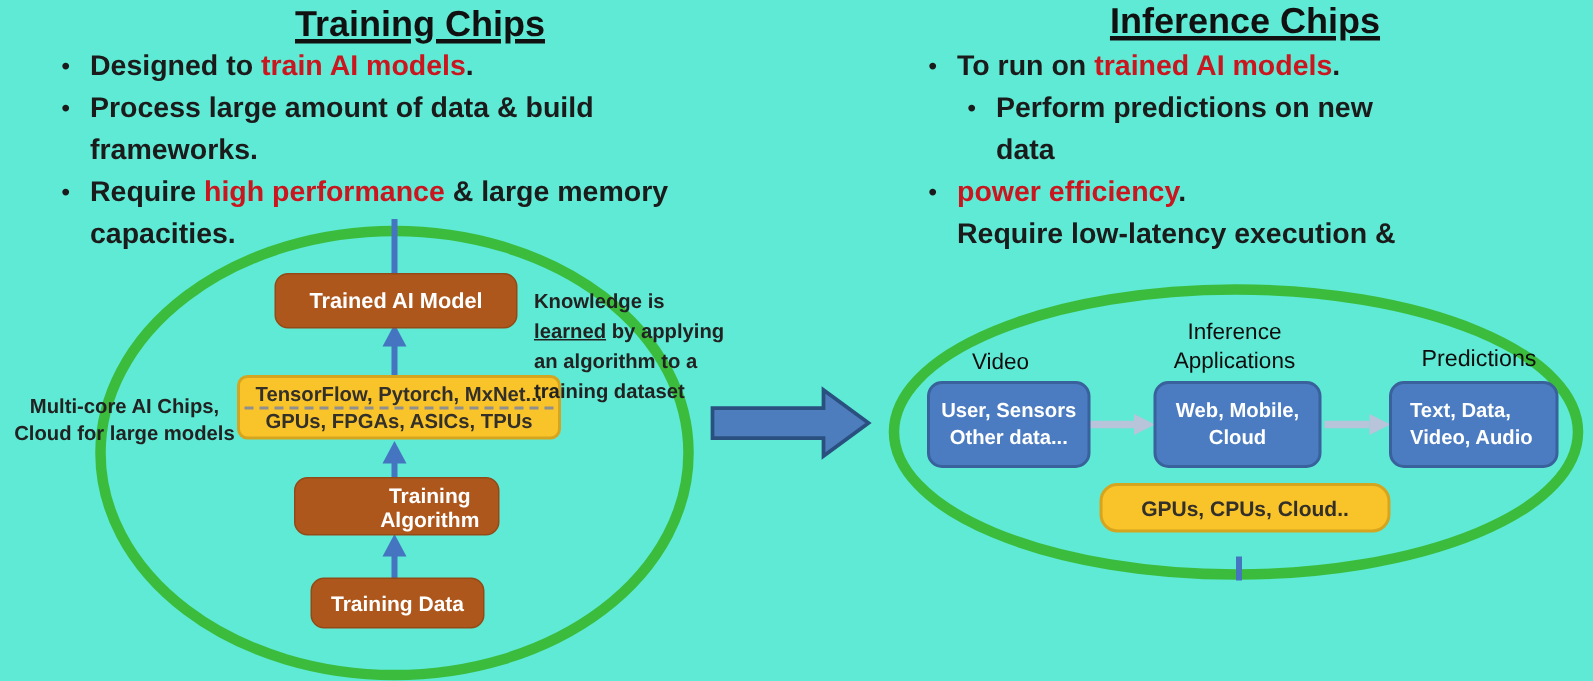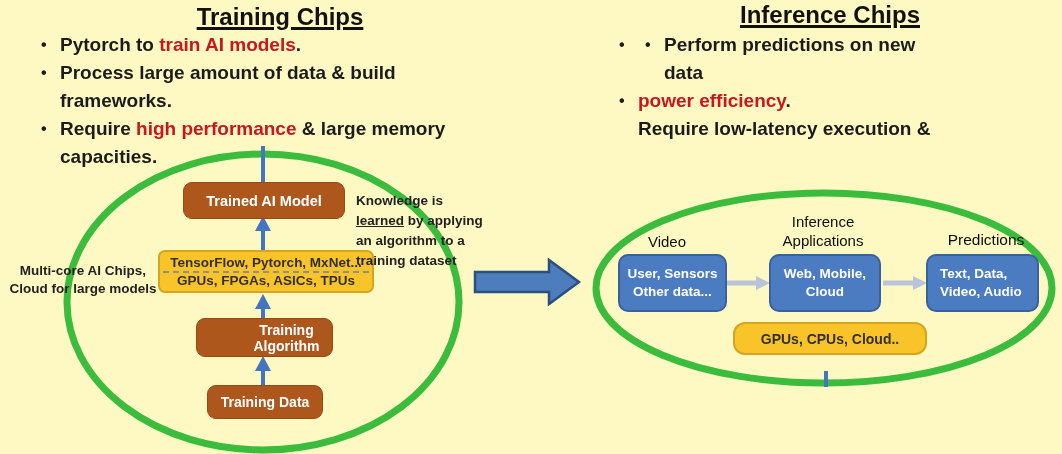--- a/index.html
+++ b/index.html
@@ -1,17 +1,17 @@
 <!DOCTYPE html>
 <html><head>
 <meta charset="utf-8">
 <style>
   html,body { margin:0; padding:0; background:#fff; }
   .stage {
-    position:relative; width:1062px; height:454px; background:#fef9c3;
+    position:relative; width:1062px; height:454px; background:#5eead4;
     font-family:"Liberation Sans", sans-serif; overflow:hidden;
   }
   svg.layer { position:absolute; left:0; top:0; z-index:1; }
 
   .title {
     position:absolute; z-index:2; font-size:24px; font-weight:bold; color:#111;
     text-decoration:underline; text-decoration-thickness:2.5px; text-align:center;
   }
   #t-left  { left:20px;  top:3px; width:520px; }
   #t-right { left:570px; top:1px; width:520px; }
@@ -101,37 +101,38 @@
 
     <line x1="826" y1="371" x2="826" y2="387" stroke="#4575c0" stroke-width="4"></line>
   </svg>
 
   <div class="title" id="t-left">Training Chips</div>
   <div class="title" id="t-right">Inference Chips</div>
 
   <div class="bullets" id="bl-left">
     <div class="bullet">
       <span class="marker">•</span>
-      <span><span>Pytorch to </span><span class="rd">train AI models</span><span>.</span></span>
+      <span><span>Designed to </span><span class="rd">train AI models</span><span>.</span></span>
     </div>
     <div class="bullet">
       <span class="marker">•</span>
       <span class="ln">Process large amount of data &amp; build</span>
       <span class="ln">frameworks.</span>
     </div>
     <div class="bullet">
       <span class="marker">•</span>
       <span class="ln"><span>Require </span><span class="rd">high performance</span><span> &amp; large memory</span></span>
       <span class="ln">capacities.</span>
     </div>
   </div>
 
   <div class="bullets" id="bl-right">
     <div class="bullet">
       <span class="marker">•</span>
+      <span><span>To run on </span><span class="rd">trained AI models</span><span>.</span></span>
     </div>
     <div class="bullet sub">
       <span class="marker">•</span>
       <span class="ln">Perform predictions on new</span>
       <span class="ln">data</span>
     </div>
     <div class="bullet">
       <span class="marker">•</span>
       <span class="ln"><span class="rd">power efficiency</span><span>.</span></span>
       <span class="ln">Require low-latency execution &amp;</span>

